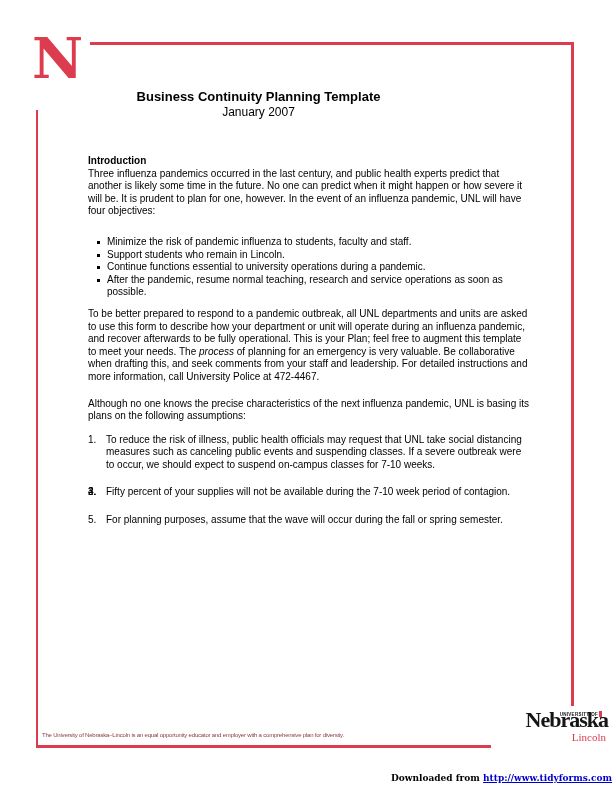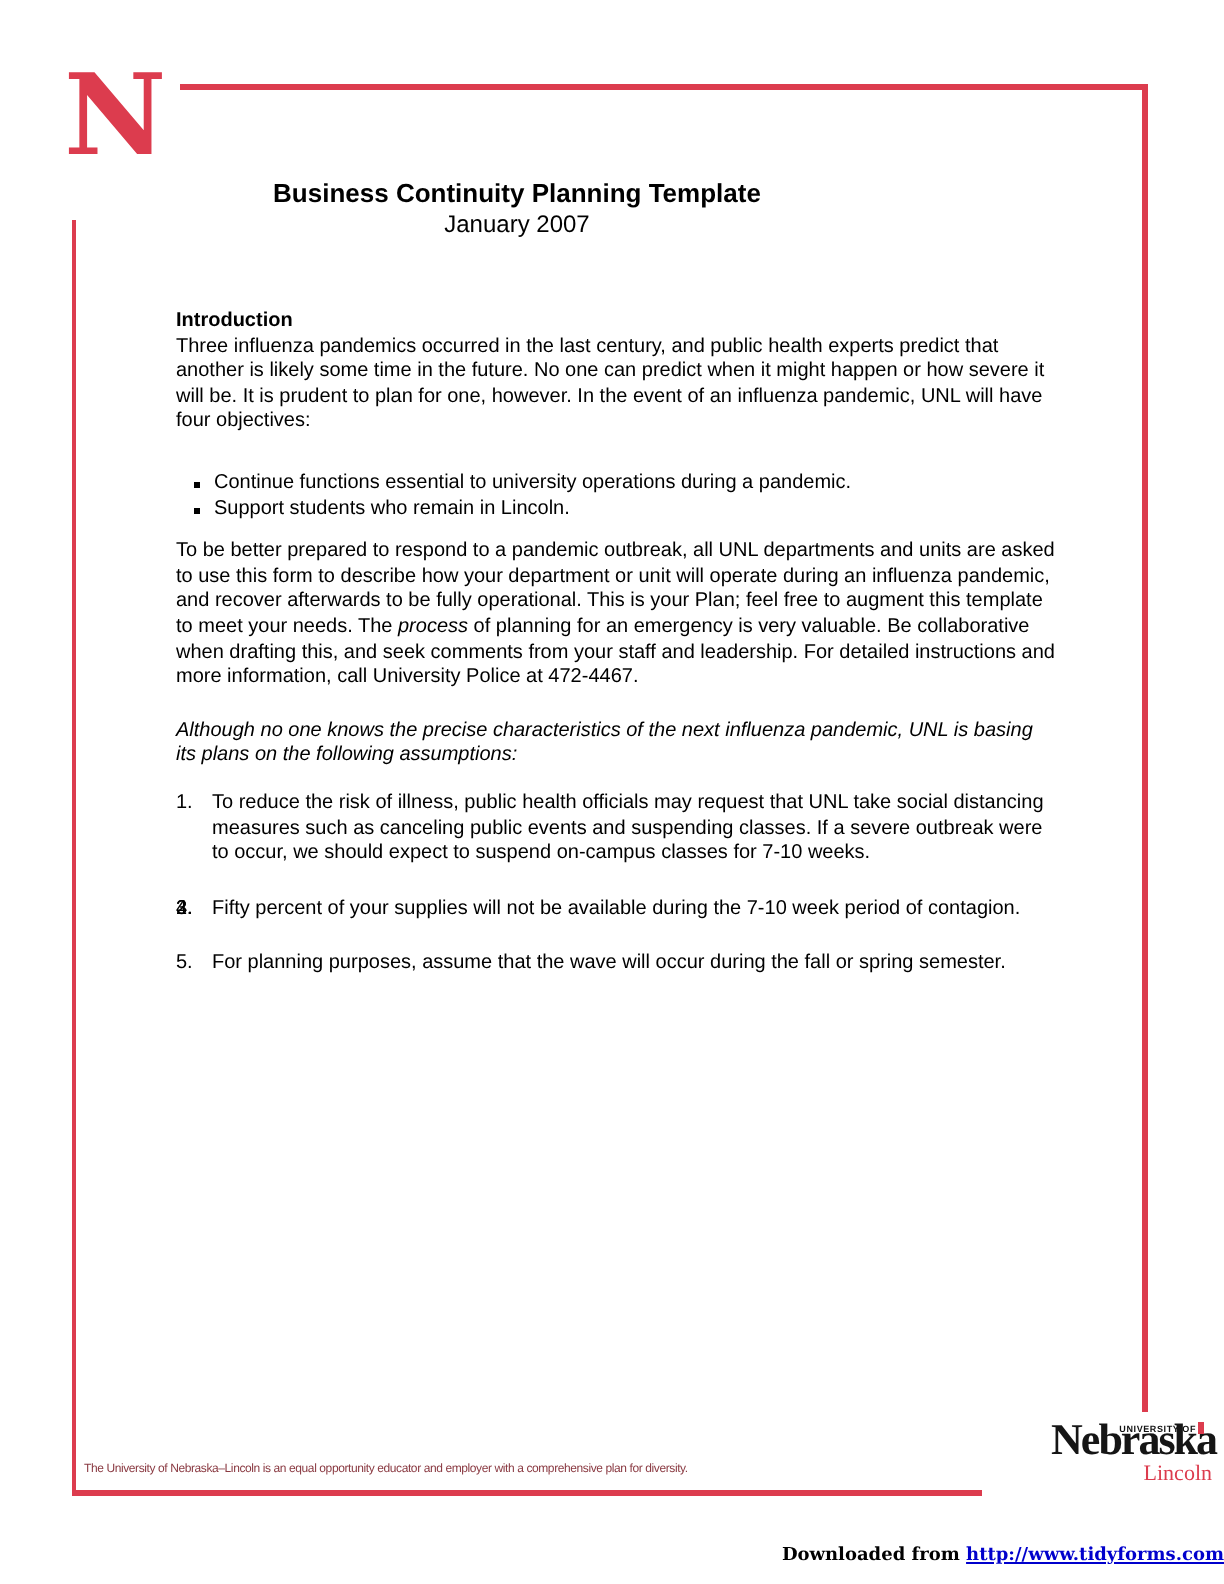--- a/index.html
+++ b/index.html
@@ -41,21 +41,21 @@
   .content h3 { font-size:10px; font-weight:bold; }
   .para1 { margin:0 0 18px; }
   .obj-list { list-style:none; margin:0 0 9px; }
   .obj-list li { position:relative; padding-left:19px; }
   .obj-list li::before {
     content:""; position:absolute; left:9px; top:5px;
     width:3px; height:3px; background:#000;
   }
   .para2 { margin:0 0 14px; }
   .para2 .it { font-style:italic; }
-  .pa-intro { margin:12px 0 11px;font-style:italic; }
+  .pa-intro { margin:12px 0 11px; }
   .num-list { list-style:none; }
   .num-list li { position:relative; padding-left:18px; margin-bottom:15px; }
   .num-list .num { position:absolute; left:0; top:0; }
 
   
   .disclaimer {
     position:absolute; left:42px; top:732px; width:330px;
     font-size:6px; letter-spacing:-0.2px; color:#8a3a42;
   }
   .wordmark {
@@ -99,22 +99,24 @@
     <div class="doc-title">Business Continuity Planning Template</div>
     <div class="doc-date">January 2007</div>
   </div>
 
   <div class="content">
 
     <h3>Introduction</h3>
     <p class="para1">Three influenza pandemics occurred in the last century, and public health experts predict that another is likely some time in the future. No one can predict when it might happen or how severe it will be. It is prudent to plan for one, however. In the event of an influenza pandemic, UNL will have four objectives:</p>
 
     <ul class="obj-list">
+      <li>Minimize the risk of pandemic influenza to students, faculty and staff.</li>
+      <li>Support students who remain in Lincoln.</li>
       <li>Continue functions essential to university operations during a pandemic.</li>
-      <li>Support students who remain in Lincoln.</li>
+      <li>After the pandemic, resume normal teaching, research and service operations as soon as possible.</li>
     </ul>
 
     <p class="para2"><span>To be better prepared to respond to a pandemic outbreak, all UNL departments and units are asked to use this form to describe how your department or unit will operate during an influenza pandemic, and recover afterwards to be fully operational. This is your Plan; feel free to augment this template to meet your needs. The </span><span class="it">process</span><span> of planning for an emergency is very valuable. Be collaborative when drafting this, and seek comments from your staff and leadership. For detailed instructions and more information, call University Police at 472-4467.</span></p>
 
     <p class="pa-intro">Although no one knows the precise characteristics of the next influenza pandemic, UNL is basing its plans on the following assumptions:</p>
 
     <ol class="num-list">
       <li>
         <span class="num">1.</span>
         <span>To reduce the risk of illness, public health officials may request that UNL take social distancing measures such as canceling public events and suspending classes. If a severe outbreak were to occur, we should expect to suspend on-campus classes for 7-10 weeks.</span>

